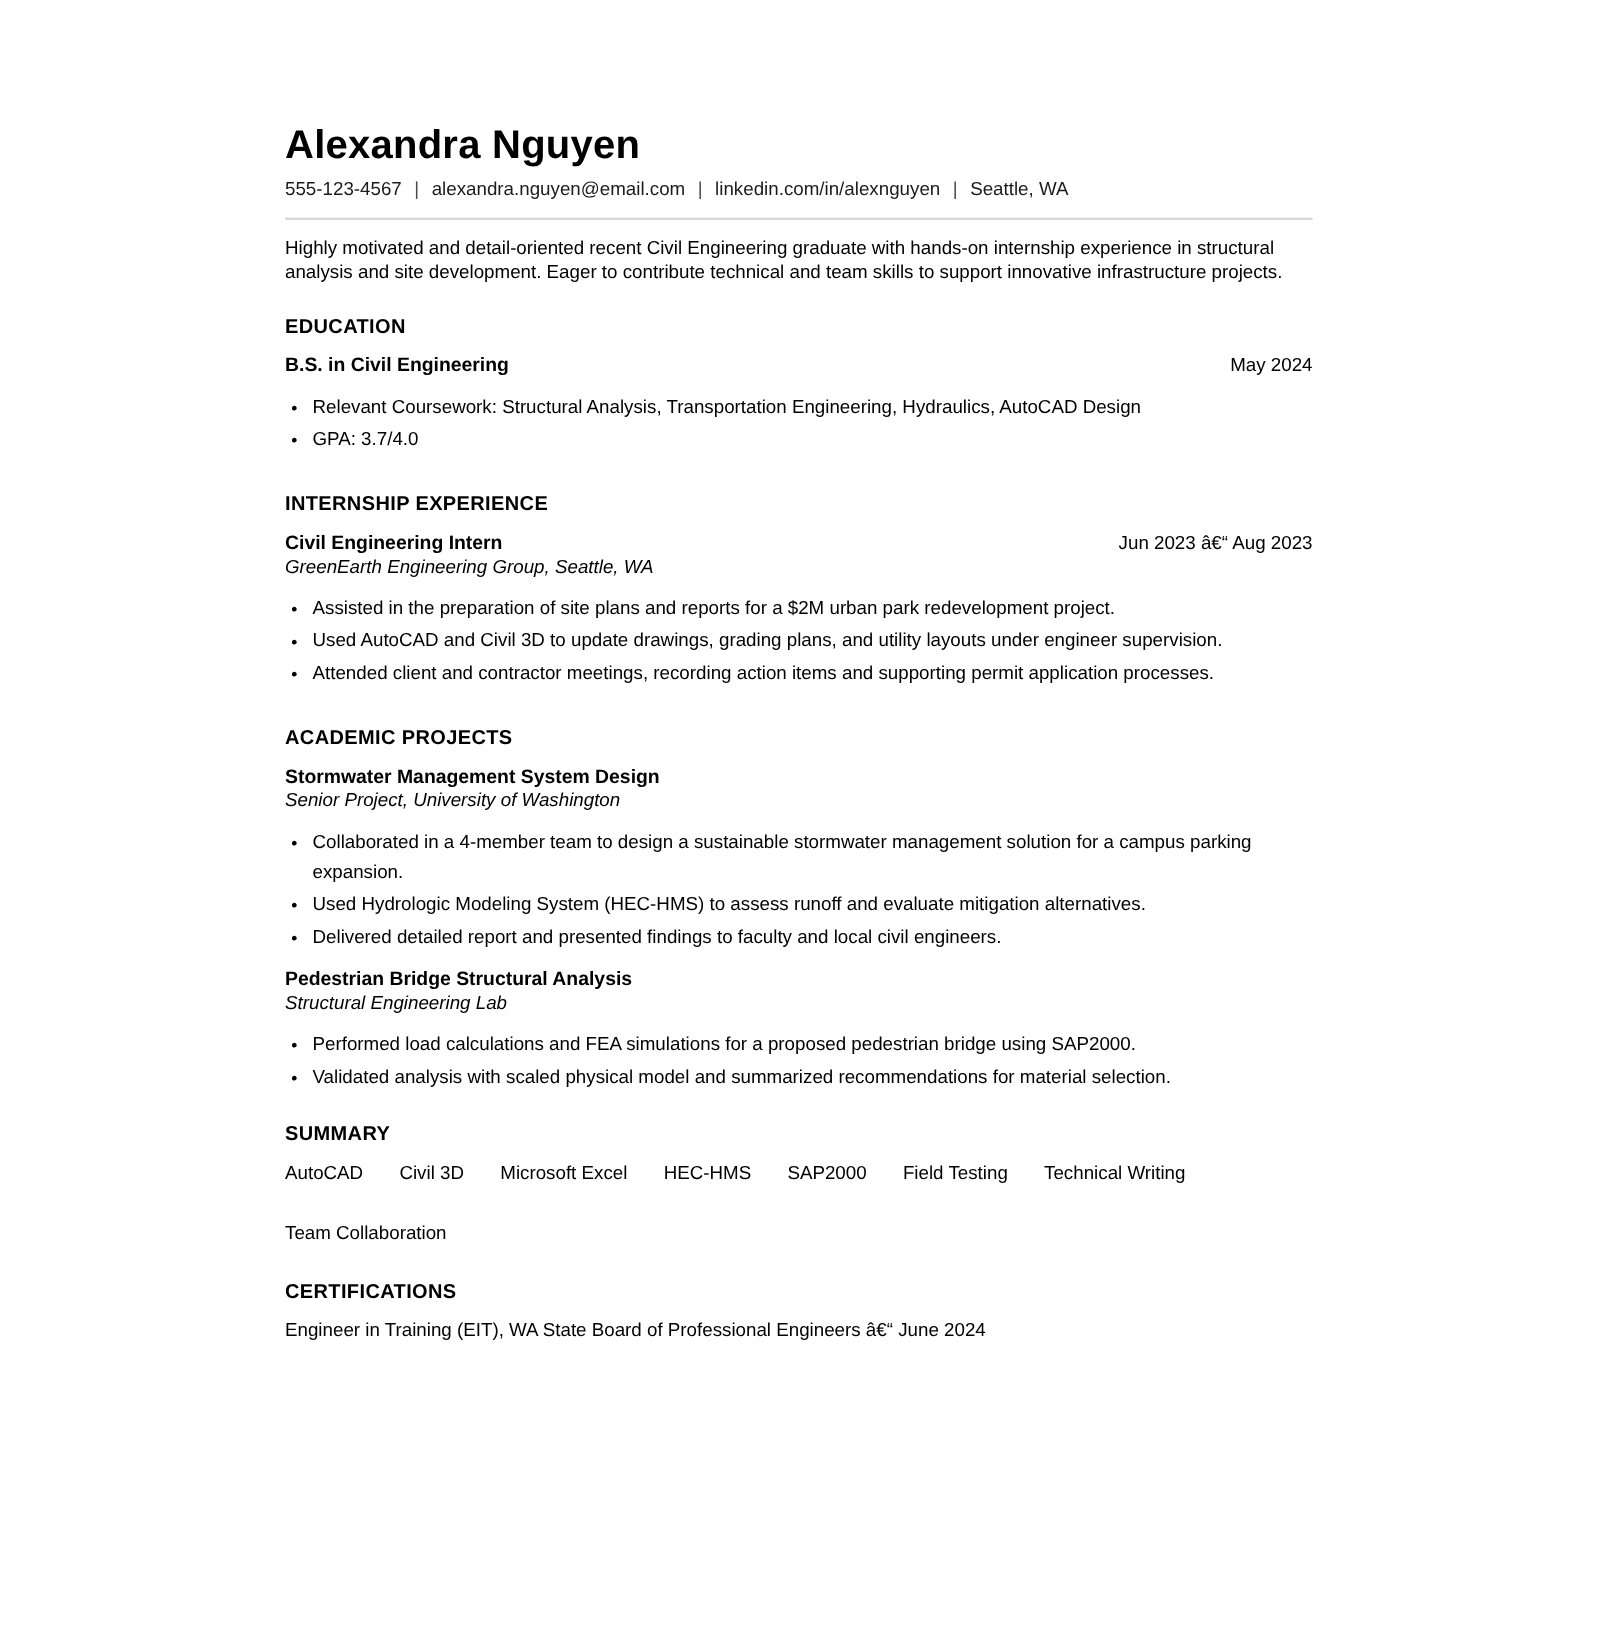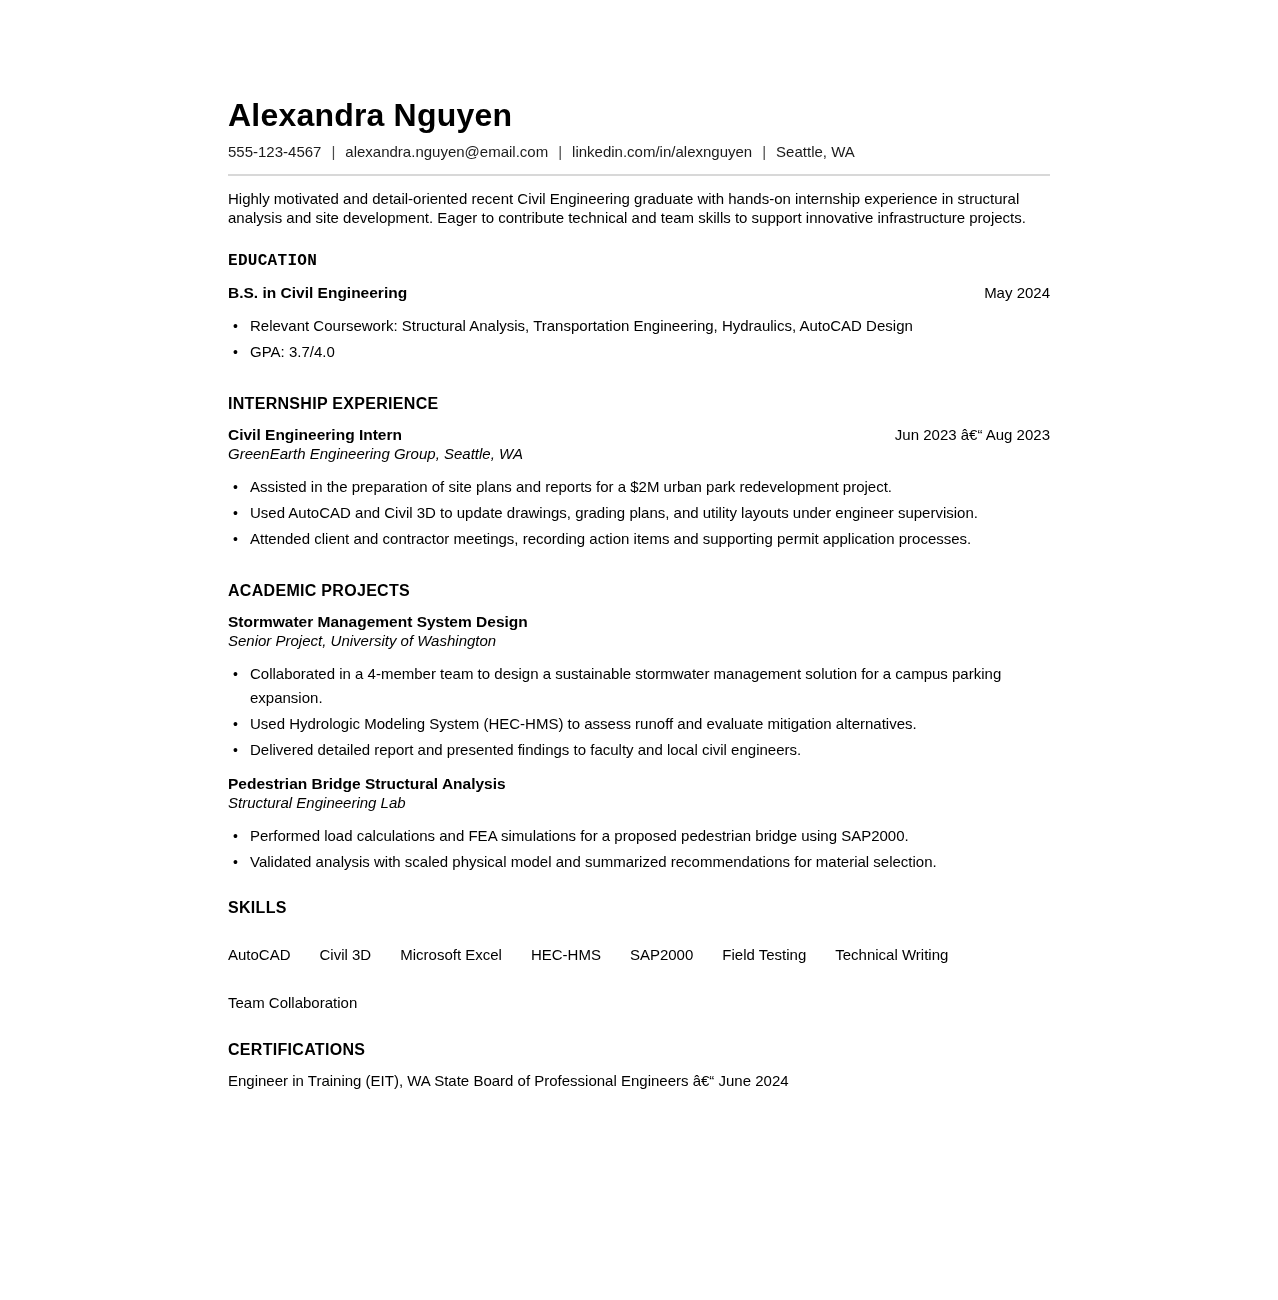--- a/index.html
+++ b/index.html
@@ -42,21 +42,21 @@
     border-top: 2px solid #d8d8d8;
     height: 0;
   }
   .section-heading {
     font-size: 16px;
     font-weight: bold;
     line-height: 19px;
     letter-spacing: 0.3px;
   }
   .sec-summary .section-heading        { margin-top: 29px; }
-  .sec-education .section-heading      { margin-top: 25px; font-family: Liberation Mono, monospace; }
+  .sec-education .section-heading      { margin-top: 25px; }
   .sec-internship .section-heading     { margin-top: 30px; }
   .sec-projects .section-heading       { margin-top: 30px; }
   .sec-skills .section-heading         { margin-top: 24px; }
   .sec-certifications .section-heading { margin-top: 28px; }
   .summary-text {
     margin: 13px 0 0 0;
     font-size: 15px;
     line-height: 19px;
   }
   .item-row {
@@ -99,21 +99,21 @@
     left: 5px;
     top: 0;
     font-size: 14px;
   }
   .project-block + .project-block .item-row { }
   .skills-list {
     display: flex;
     flex-wrap: wrap;
     column-gap: 38px;
     row-gap: 13px;
-    margin-top: 28px;
+    margin-top: 12px;
     font-size: 15px;
     line-height: 19px;
     max-width: 822px;
     gap: 29px;
   }
   .cert-text {
     margin: 12px 0 0 0;
     font-size: 15px;
     line-height: 19px;
   }
@@ -181,21 +181,21 @@
         </div>
         <div class="item-sub">Structural Engineering Lab</div>
         <ul class="bullets">
           <li>Performed load calculations and FEA simulations for a proposed pedestrian bridge using SAP2000.</li>
           <li>Validated analysis with scaled physical model and summarized recommendations for material selection.</li>
         </ul>
       </div>
     </div>
 
     <div class="sec-skills">
-      <div class="section-heading">SKILLS</div>
+      <div class="section-heading">SUMMARY</div>
       <div class="skills-list">
         <span>AutoCAD</span>
         <span>Civil 3D</span>
         <span>Microsoft Excel</span>
         <span>HEC-HMS</span>
         <span>SAP2000</span>
         <span>Field Testing</span>
         <span>Technical Writing</span>
         <span>Team Collaboration</span>
       </div>

